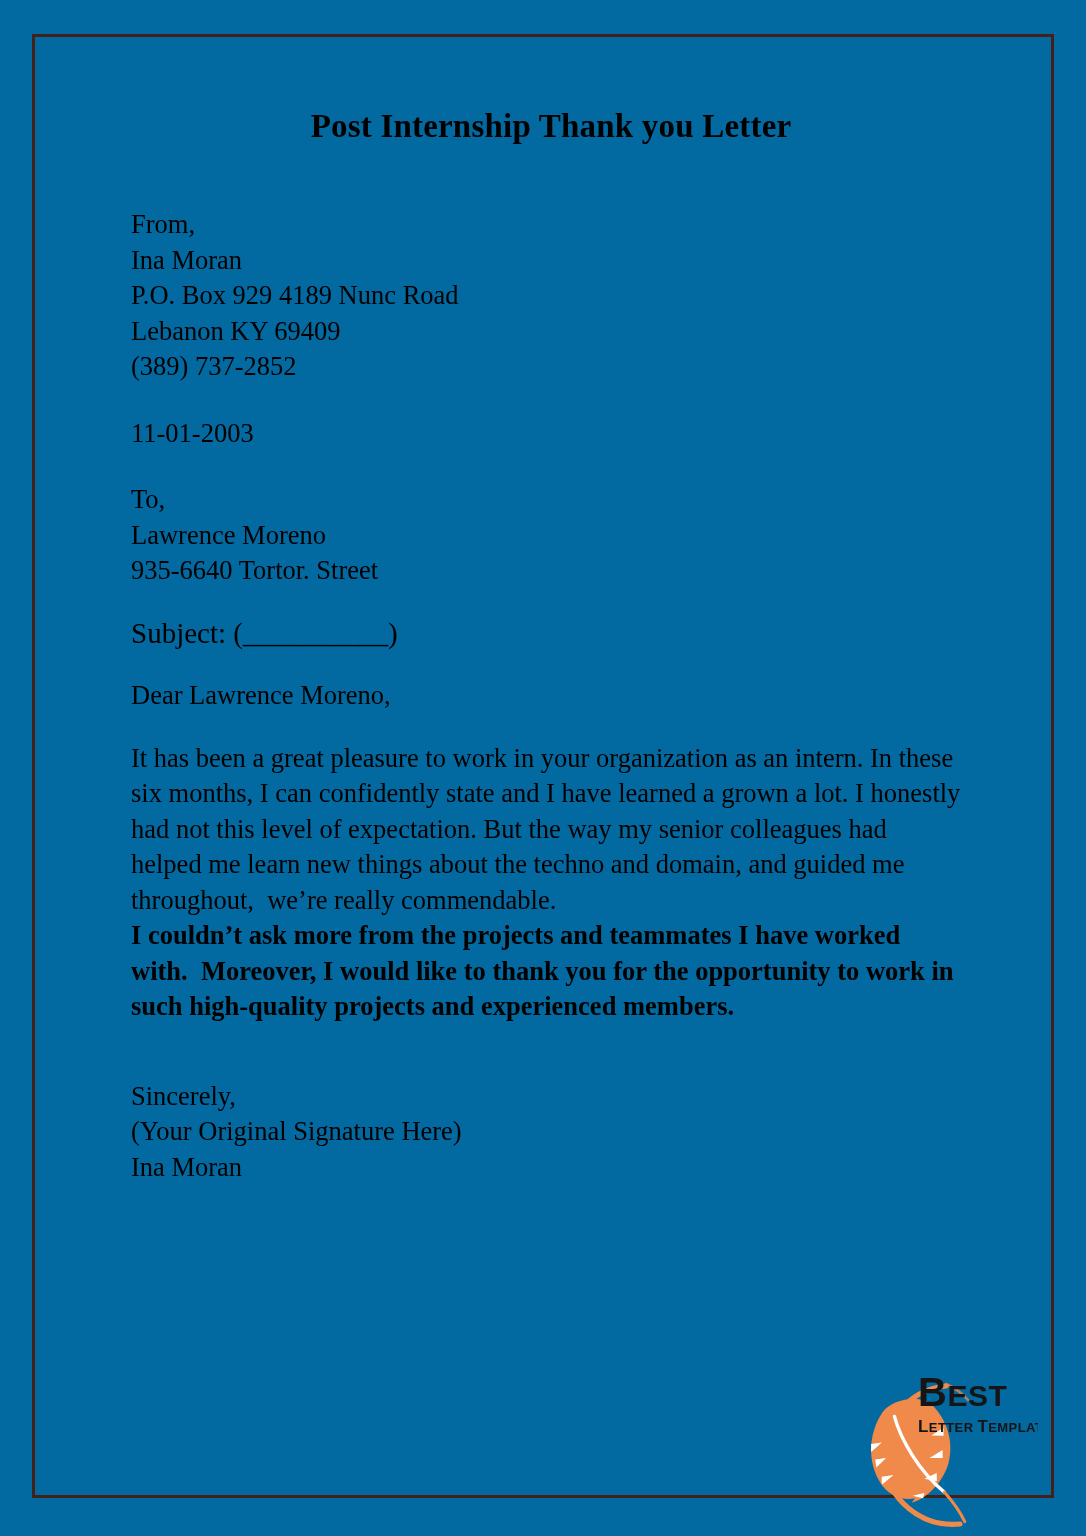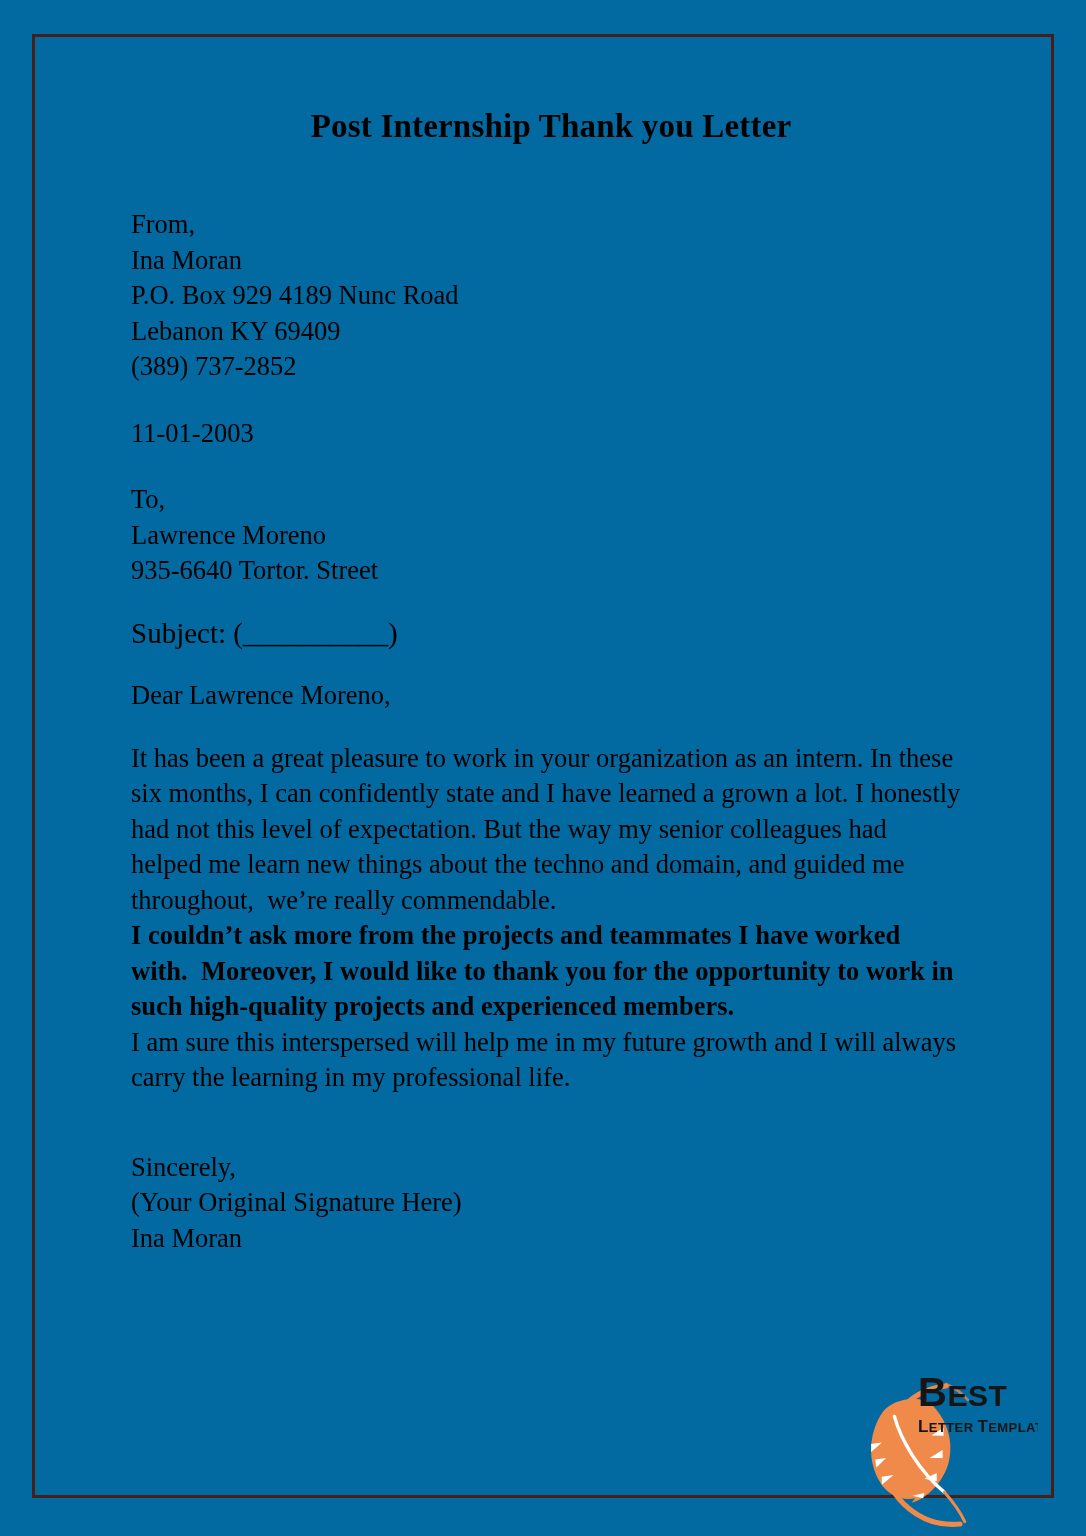--- a/index.html
+++ b/index.html
@@ -133,21 +133,20 @@
     <div class="gap-sm"></div>
 
     <div class="block">
       <div class="line">Dear Lawrence Moreno,</div>
     </div>
 
     <div class="gap-sm"></div>
 
     <p class="para" style="margin:0;">It has been a great pleasure to work in your organization as an intern. In these six months, I can confidently state and I have learned a grown a lot. I honestly had not this level of expectation. But the way my senior colleagues had helped me learn new things about the techno and domain, and guided me throughout,  we’re really commendable.</p>
     <p class="para" style="margin:0;font-weight:bold;">I couldn’t ask more from the projects and teammates I have worked with.  Moreover, I would like to thank you for the opportunity to work in such high-quality projects and experienced members.</p>
-    <p class="para" style="margin:0;">I am sure this interspersed will help me in my future growth and I will always carry the learning in my professional life.</p>
 
     <div class="gap-sm"></div>
 
 
     <div class="gap-sm"></div>
 
     <div class="block">
       <div class="line">Sincerely,</div>
       <div class="line">(Your Original Signature Here)</div>
       <div class="line">Ina Moran</div>

